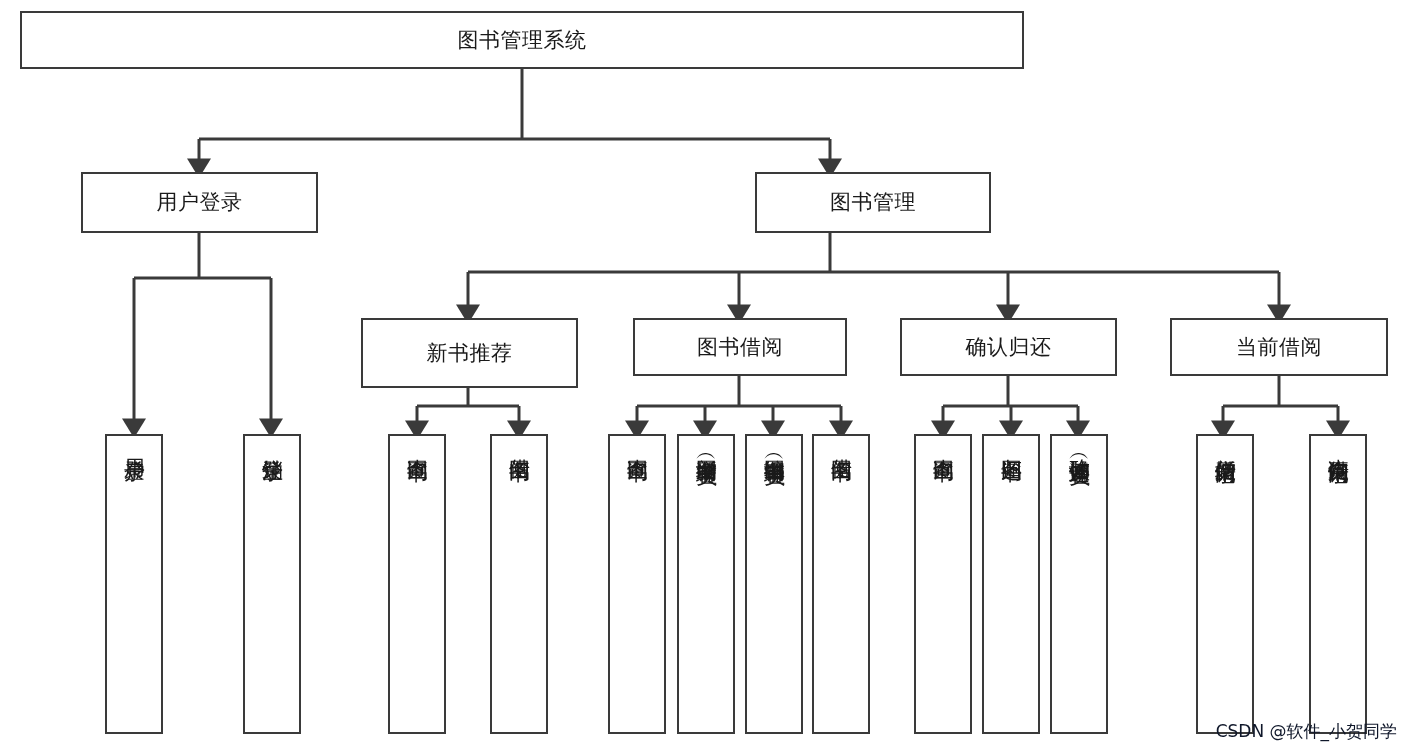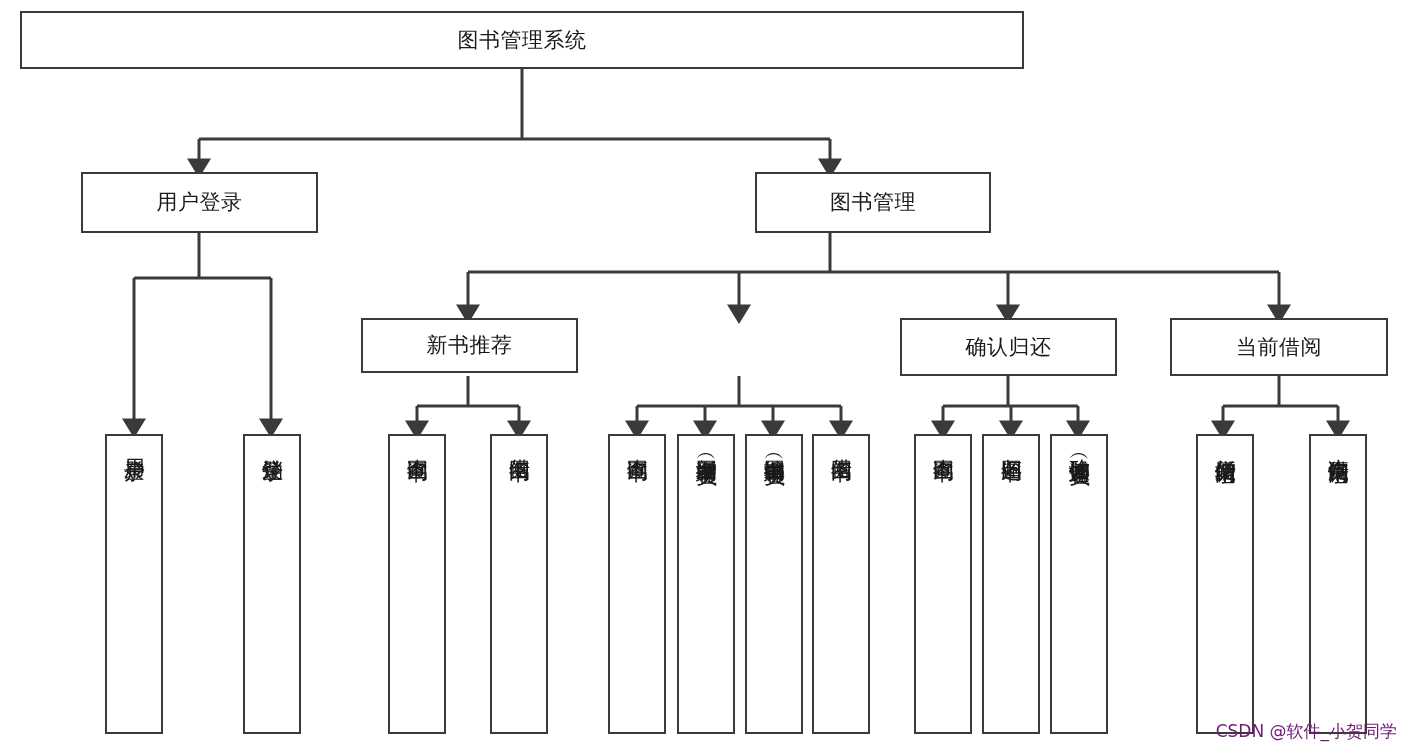--- a/index.html
+++ b/index.html
@@ -57,21 +57,21 @@
     writing-mode: vertical-rl;
     text-orientation: upright;
     font-size: 21px;
     letter-spacing: 1px;
   }
   #watermark {
     position: absolute;
     right: 8px;
     bottom: 4px;
     font-size: 17px;
-    color: #701a75;
+    color: #0f172a;
     z-index: 5;
     white-space: nowrap;
     margin-left: 33px;
   }
 </style>
 </head>
 <body>
 
 <div id="diagram-root">
 
@@ -132,22 +132,25 @@
     <span class="label">图书管理系统</span>
   </div>
 
   <div class="node horizontal" style="left:81px; top:172px; width:237px; height:61px;">
     <span class="label">用户登录</span>
   </div>
   <div class="node horizontal" style="left:712px; top:172px; width:236px; height:61px;margin-left:43px;">
     <span class="label">图书管理</span>
   </div>
 
-  <div class="node horizontal" style="left:361px; top:318px; width:217px; height:55px;">
+  <div class="node horizontal" style="left:361px; top:318px; width:217px; height:70px;">
     <span class="label">新书推荐</span>
+  </div>
+  <div class="node horizontal" style="left:633px; top:318px; width:214px; height:58px;">
+    <span class="label">图书借阅</span>
   </div>
   <div class="node horizontal" style="left:900px; top:318px; width:217px; height:58px;">
     <span class="label">确认归还</span>
   </div>
   <div class="node horizontal" style="left:1170px; top:318px; width:218px; height:58px;">
     <span class="label">当前借阅</span>
   </div>
 
   <div class="node vertical" style="left:105px; top:434px; width:58px; height:300px;">
     <span class="label">用户登录</span>

